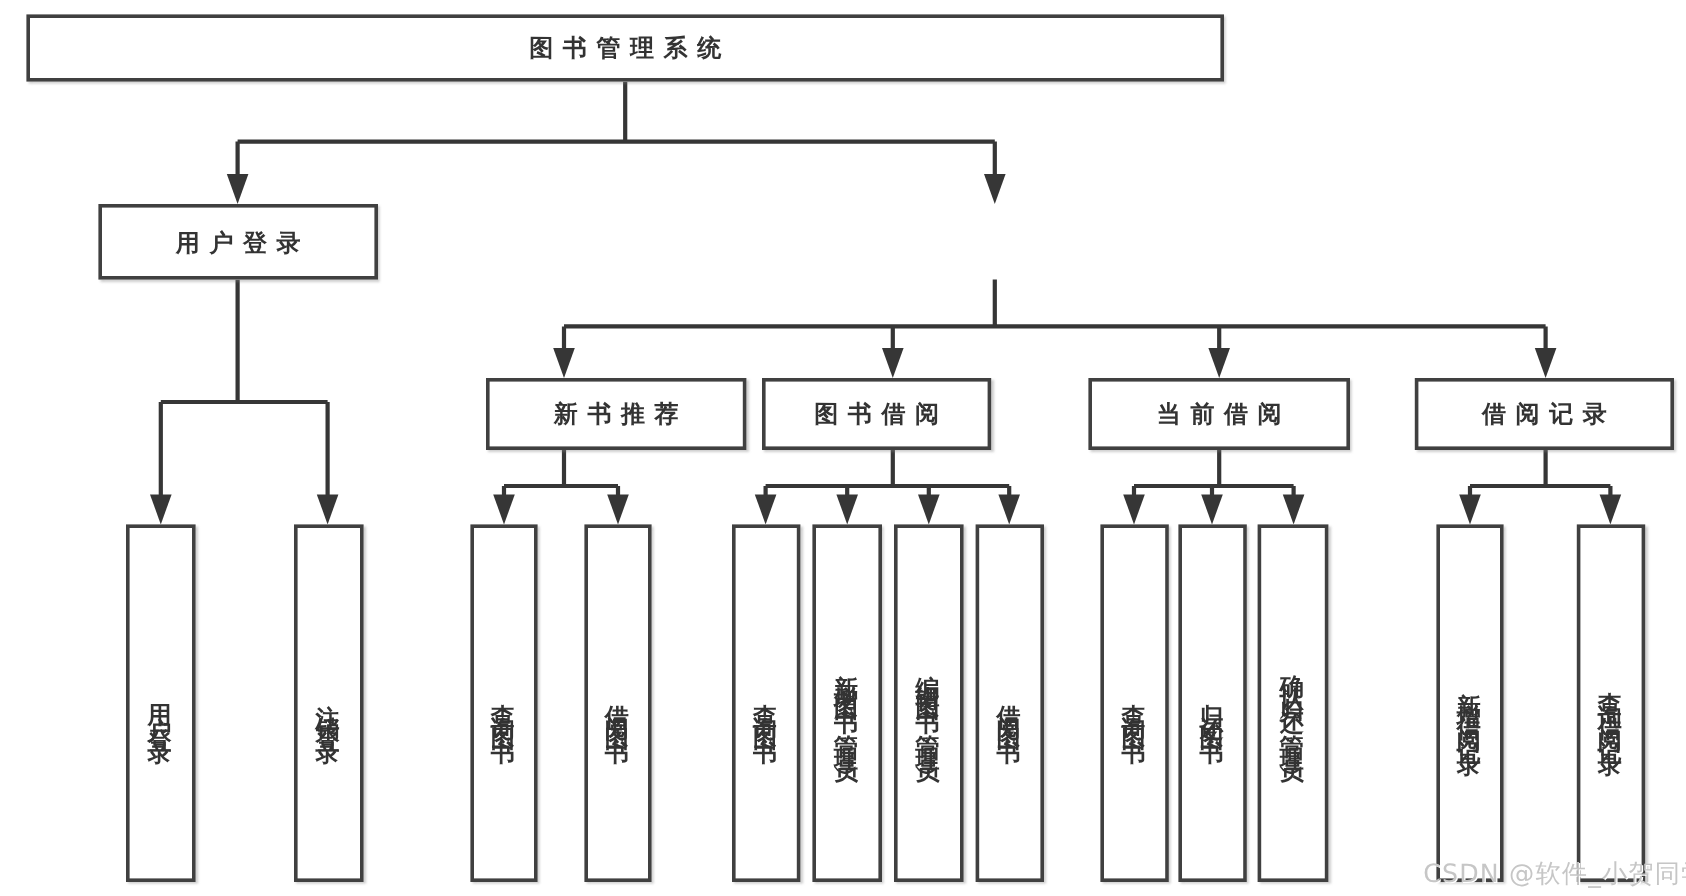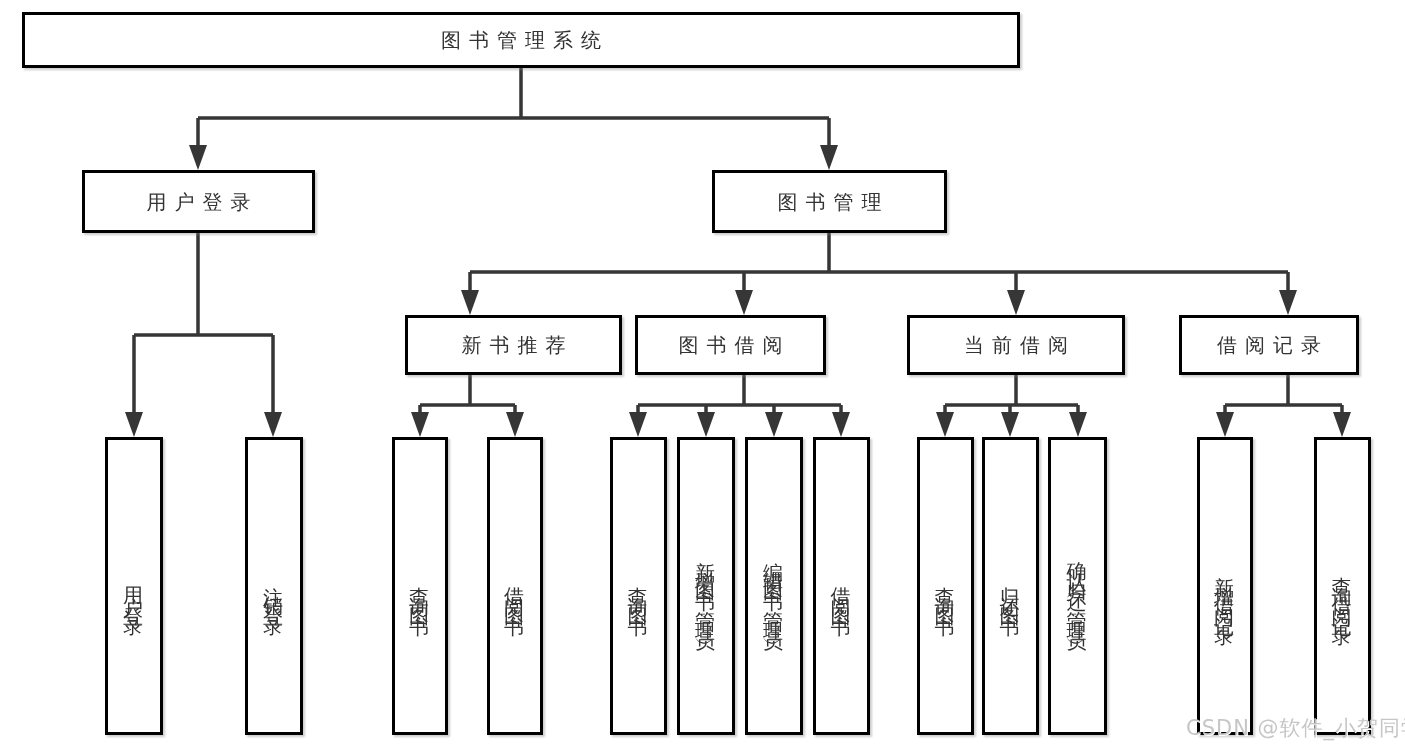--- a/index.html
+++ b/index.html
@@ -7,27 +7,28 @@
     position:relative;
     width:1405px;height:747px;
     background:#ffffff;
     font-family:"DejaVu Sans","Liberation Sans",sans-serif;
     overflow:hidden;
   }
   #wires{position:absolute;left:0;top:0;z-index:1;}
   .box{
     position:absolute;
     box-sizing:border-box;
-    border:3px solid #000000;
+    border:3px solid #404040;
     background:#ffffff;
     display:flex;
     align-items:center;
     justify-content:center;
     z-index:2;
     box-shadow:2px 2px 2px rgba(130,130,130,0.40);
+    font-weight:bold;
   }
   .lbl{
     font-size:20px;
     color:#333333;
     letter-spacing:8px;
     margin-right:-8px;
     white-space:nowrap;
     line-height:1.2;
   }
   .vlbl{
@@ -49,21 +50,21 @@
     z-index:5;
     letter-spacing:1px;
   }
   
   #n-root{left:22px;top:12px;width:998px;height:56px;}
   #n-login{left:82px;top:170px;width:233px;height:63px;}
   #n-mgmt{left:712px;top:170px;width:235px;height:63px;}
   #n-newbook{left:362px;top:315px;width:217px;height:60px;margin-left:43px;}
   #n-borrow{left:635px;top:315px;width:191px;height:60px;}
   #n-current{left:907px;top:315px;width:218px;height:60px;justify-content:center;}
-  #n-records{left:1179px;top:315px;width:180px;height:60px;}
+  #n-records{left:1179px;top:315px;width:216px;height:60px;}
   .leaf{top:437px;height:298px;}
   #n-a1{left:105px;width:58px;}
   #n-a2{left:245px;width:58px;}
   #n-b1{left:392px;width:56px;}
   #n-b2{left:487px;width:56px;}
   #n-c1{left:610px;width:57px;}
   #n-c2{left:677px;width:58px;}
   #n-c3{left:745px;width:58px;}
   #n-c4{left:813px;width:57px;}
   #n-d1{left:917px;width:57px;}
@@ -117,23 +118,20 @@
     </g>
   </svg>
 
   <div class="box" id="n-root">
     <span class="lbl">图书管理系统</span>
   </div>
 
   <div class="box" id="n-login">
     <span class="lbl">用户登录</span>
   </div>
-  <div class="box" id="n-mgmt">
-    <span class="lbl">图书管理</span>
-  </div>
 
   <div class="box" id="n-newbook">
     <span class="lbl">新书推荐</span>
   </div>
   <div class="box" id="n-borrow">
     <span class="lbl">图书借阅</span>
   </div>
   <div class="box" id="n-current">
     <span class="lbl">当前借阅</span>
   </div>

